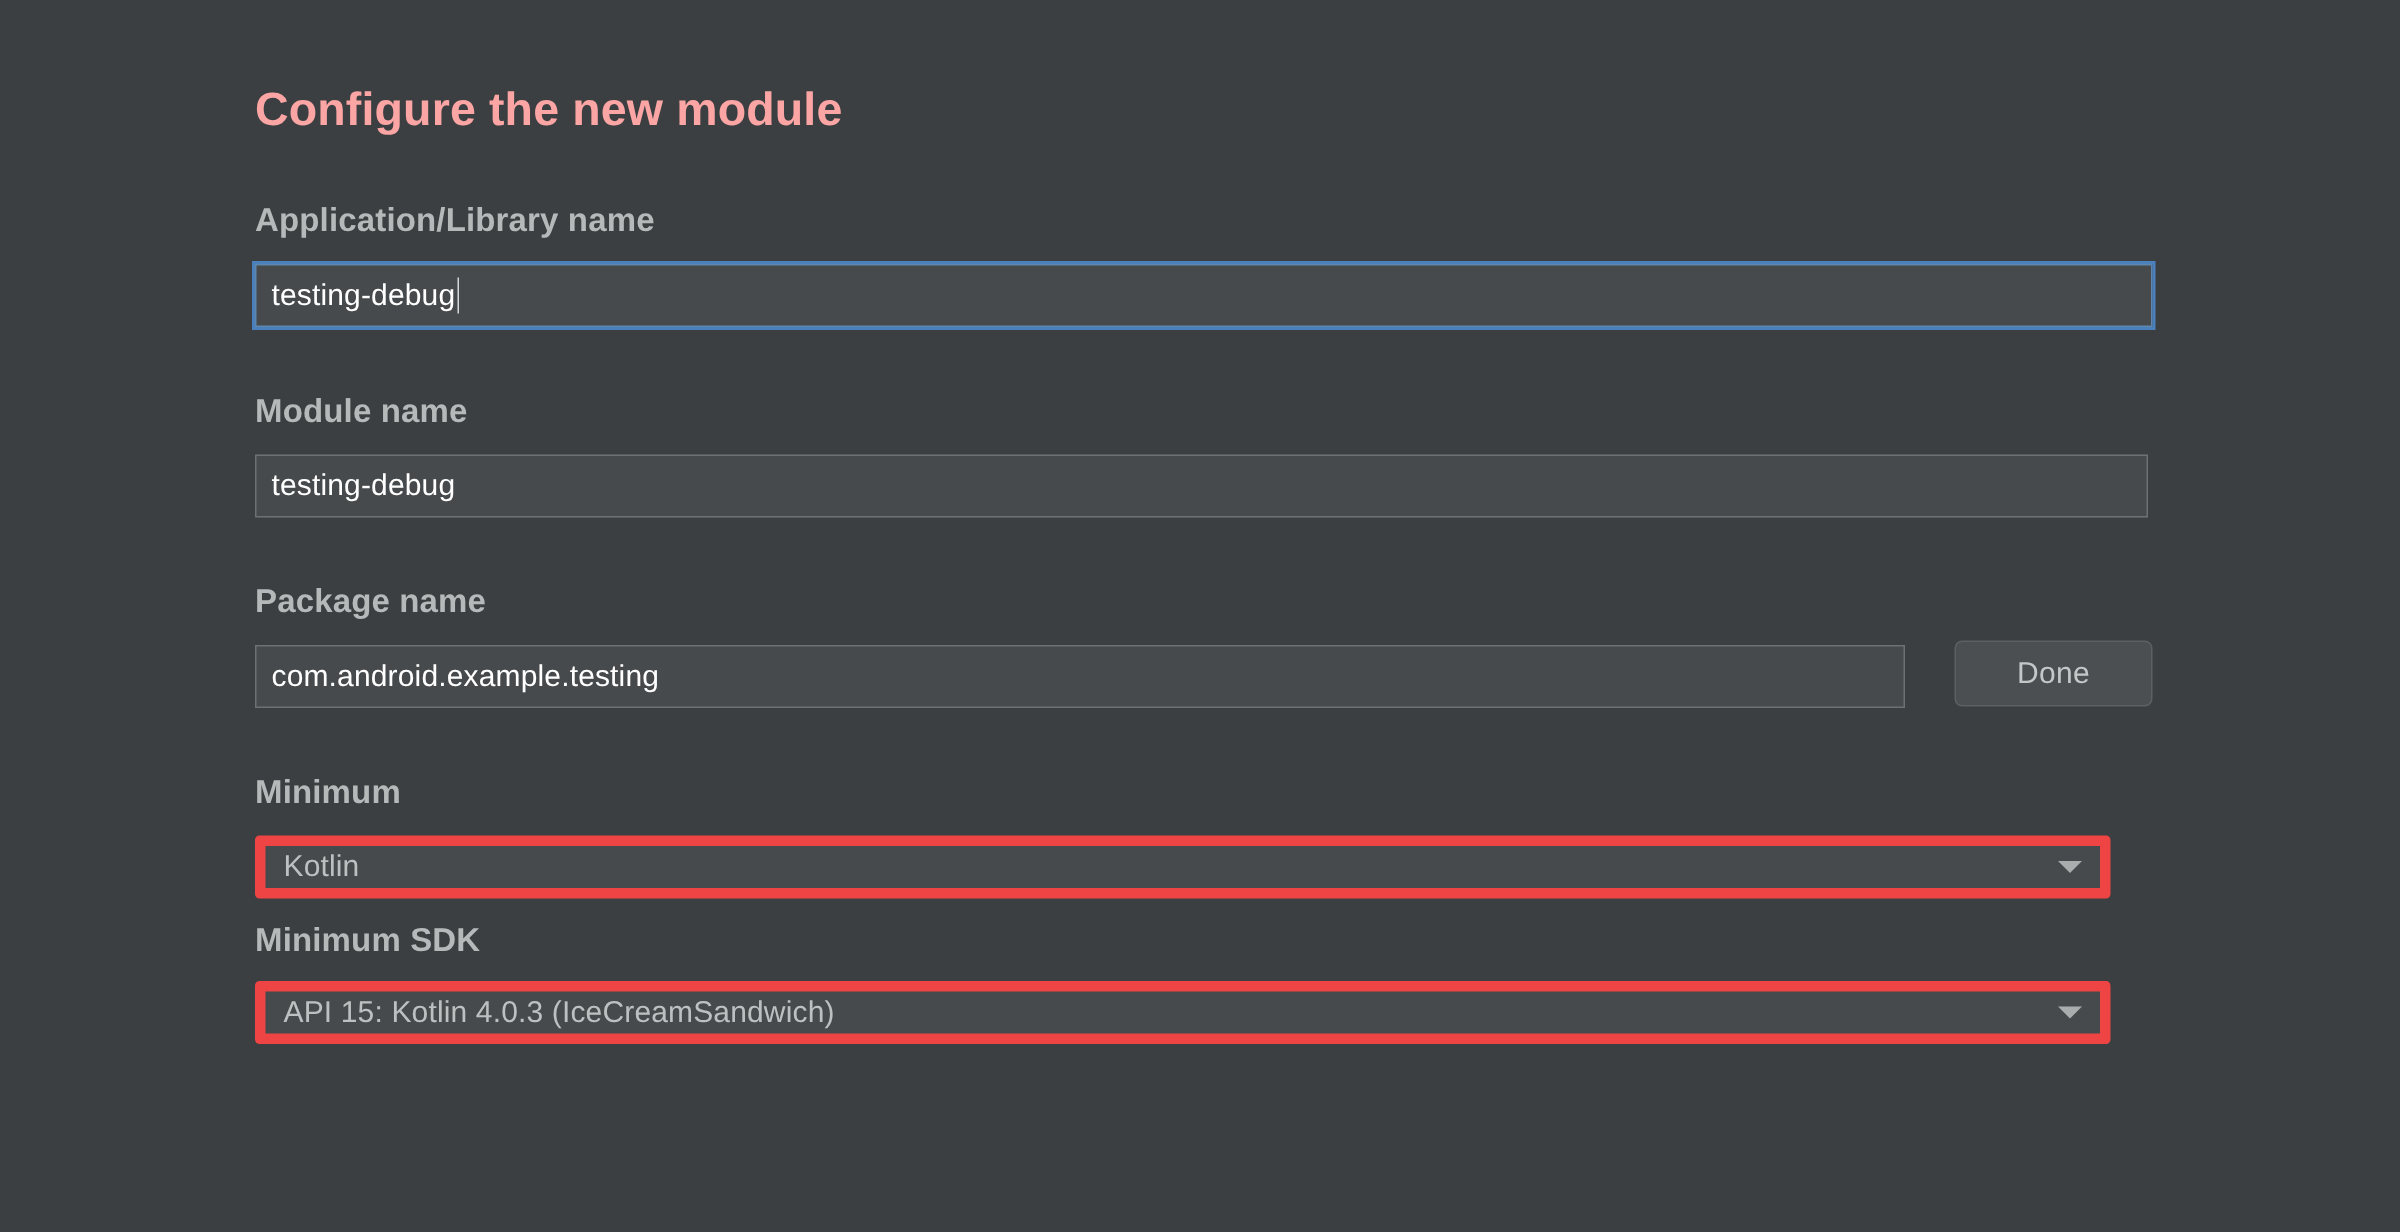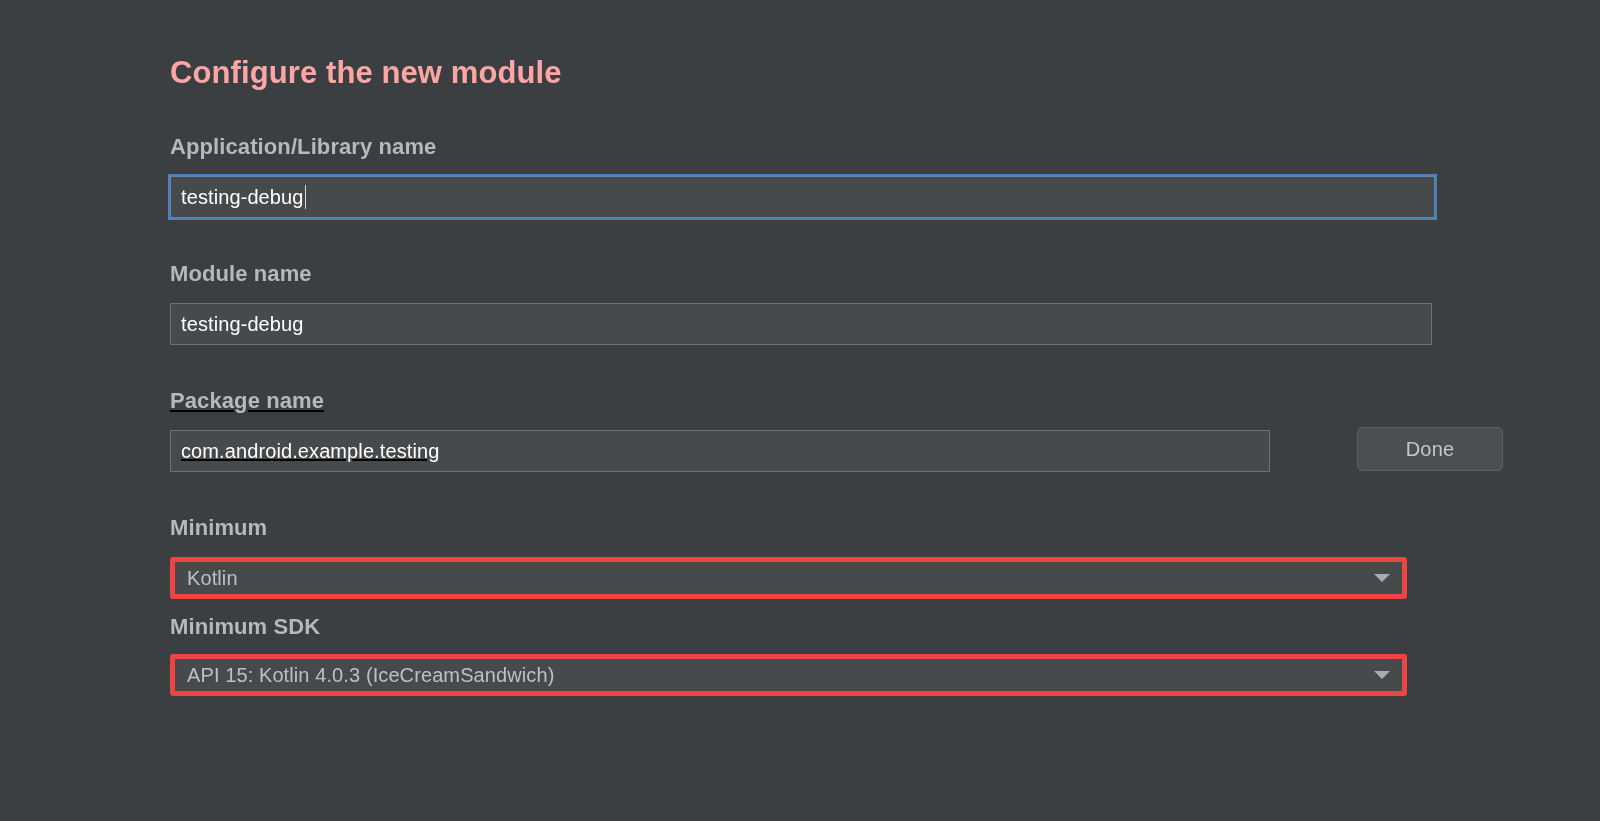--- a/index.html
+++ b/index.html
@@ -86,21 +86,21 @@
     margin-left: 1px;
     vertical-align: middle;
   }
 
   
   .combo-field {
     position: relative;
     box-sizing: border-box;
     height: 42px;
     background: #474a4c;
-    border: 5px solid #ef4444;
+    border: 7px solid #ef4444;
     border-radius: 3px;
     display: flex;
     align-items: center;
     padding: 0 34px 0 12px;
   }
 
   .combo-field .value {
     font-size: 20px;
     color: #bcc0c1;
     white-space: nowrap;
@@ -137,21 +137,21 @@
   .done-button .label {
     font-size: 20px;
     color: #c3c7c8;
     letter-spacing: 0.2px;
     line-height: 1;
   }
 
   
   #group-app-name   { top: 134px; }
   #group-module     { top: 261px; }
-  #group-package    { top: 388px; text-decoration: underline; }
+  #group-package    { top: 388px; }
   #group-language   { top: 515px; }
   #group-minsdk     { top: 614px; }
   .spacer-14 { height: 14px; }
   .spacer-16 { height: 16px; }
 </style>
 </head>
 <body>
 
 <div class="dialog">
 
@@ -173,21 +173,21 @@
       <span class="value">testing-debug</span>
     </div>
   </div>
 
   <div class="field-group" id="group-package" style="width:1265px;">
     <div class="field-label">Package name</div>
     <div class="spacer-16"></div>
     <div class="text-field" style="width:1100px;">
       <span class="value">com.android.example.testing</span>
     </div>
-    <div class="done-button" style="left:1187px; top:39px; width:146px;">
+    <div class="done-button" style="left:1133px; top:39px; width:132px;">
       <span class="label">Done</span>
     </div>
   </div>
 
   <div class="field-group" id="group-language" style="width:1237px;">
     <div class="field-label">Minimum</div>
     <div class="spacer-16"></div>
     <div class="combo-field" style="width:1237px;">
       <span class="value">Kotlin</span>
       <span class="combo-arrow"></span>

